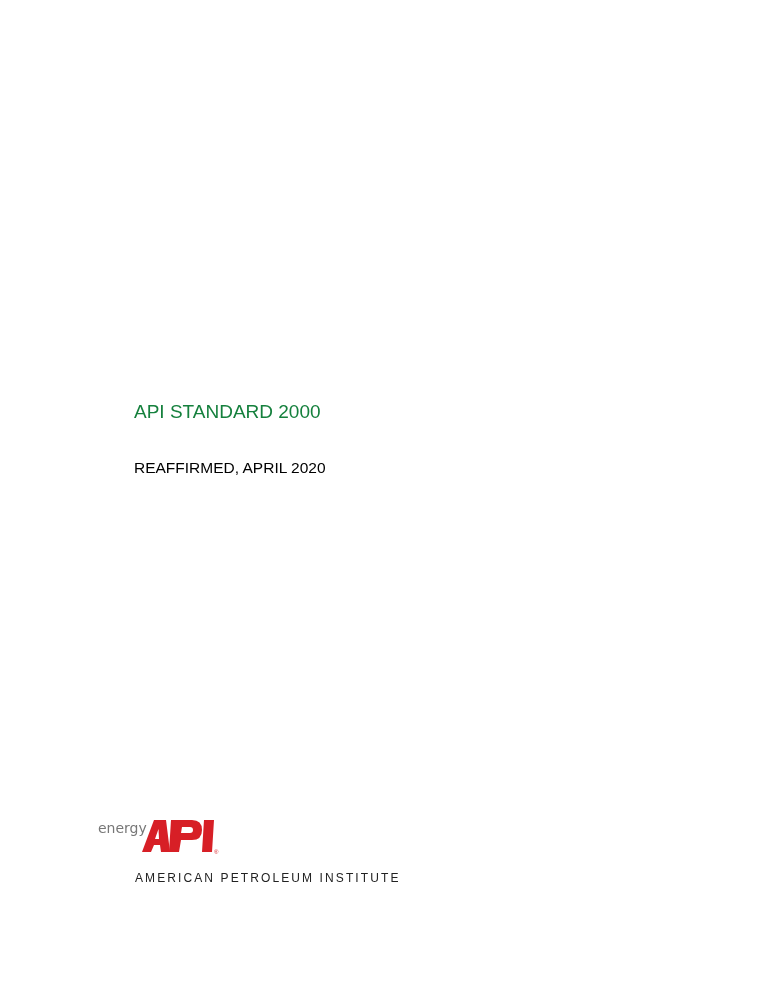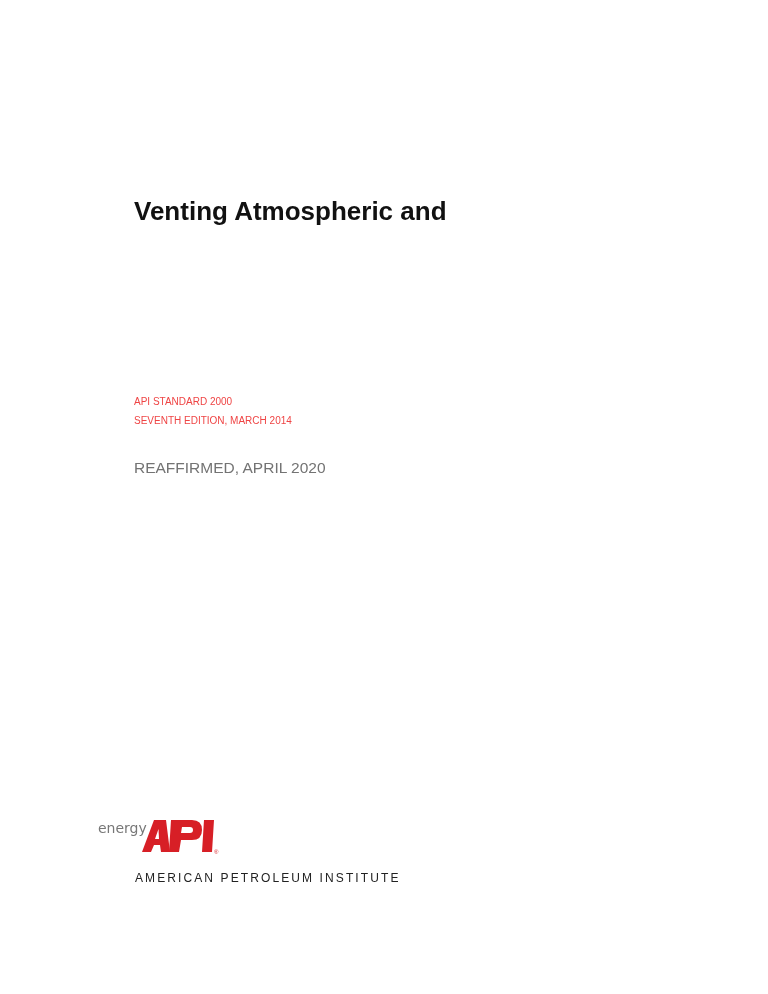--- a/index.html
+++ b/index.html
@@ -1,36 +1,34 @@
 <!DOCTYPE html>
 <html><head>
 <meta charset="utf-8">
 <style>
   html, body { margin: 0; padding: 0; background: #ffffff; }
   body { width: 768px; height: 994px; position: relative; overflow: hidden; font-family: "Liberation Sans", sans-serif; color: #111; }
   .title { position: absolute; left: 134px; top: 196px; font-size: 26px; font-weight: bold; line-height: 31px; color: #111; }
   .title div { white-space: nowrap; }
-  .std { position: absolute; left: 134px; top: 392px; font-size: 10px; line-height: 19px; color: #ef4444; }
-  .reaff { position: absolute; left: 134px; top: 458px; font-size: 15.5px; line-height: 19px; color: #737373; }
+  .std { position: absolute; left: 134px; top: 402px; font-size: 19px; line-height: 19px; color: #15803d; }
+  .reaff { position: absolute; left: 134px; top: 458px; font-size: 15.5px; line-height: 19px; color: #000000; }
   .logo { position: absolute; left: 98px; top: 816px; width: 260px; height: 70px; }
   .energy { position: absolute; left: 0; top: 4px; font-family: "DejaVu Sans", sans-serif; font-size: 14px; color: #777; }
   .apimark { position: absolute; left: 42px; top: 2px; }
   .reg { position: absolute; left: 116px; top: 33px; font-size: 6px; color: #d71f26; }
   .inst { position: absolute; left: 37px; top: 55px; font-size: 12px; letter-spacing: 2.1px; color: #222; white-space: nowrap; }
 </style>
 </head>
 <body>
 
 <div class="title">
-  <div>Venting Atmospheric and</div>
 </div>
 
 <div class="std">
   <div>API STANDARD 2000</div>
-  <div>SEVENTH EDITION, MARCH 2014</div>
 </div>
 
 <div class="reaff">REAFFIRMED, APRIL 2020</div>
 
 <div class="logo">
   <span class="energy">energy</span>
   <svg class="apimark" width="76" height="36" viewBox="0 0 76 36">
 
     <polygon points="2,34 14,2 26,2 30,34 21,34 20,27 14,27 11,34" fill="#d71f26"></polygon>
     <polygon points="15,21 19,21 18.5,11" fill="#ffffff"></polygon>

